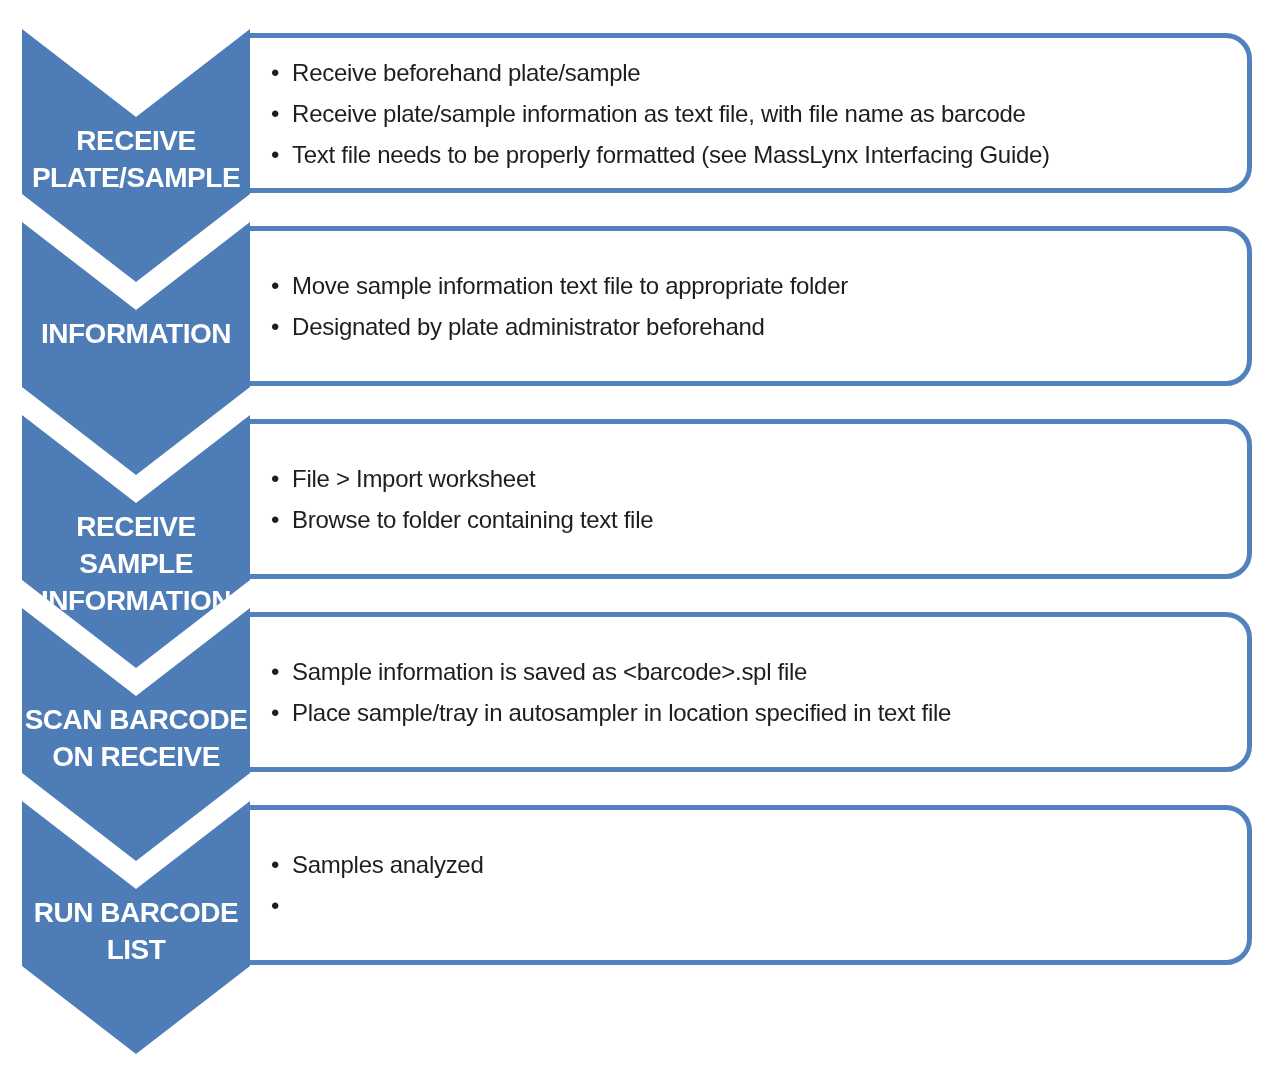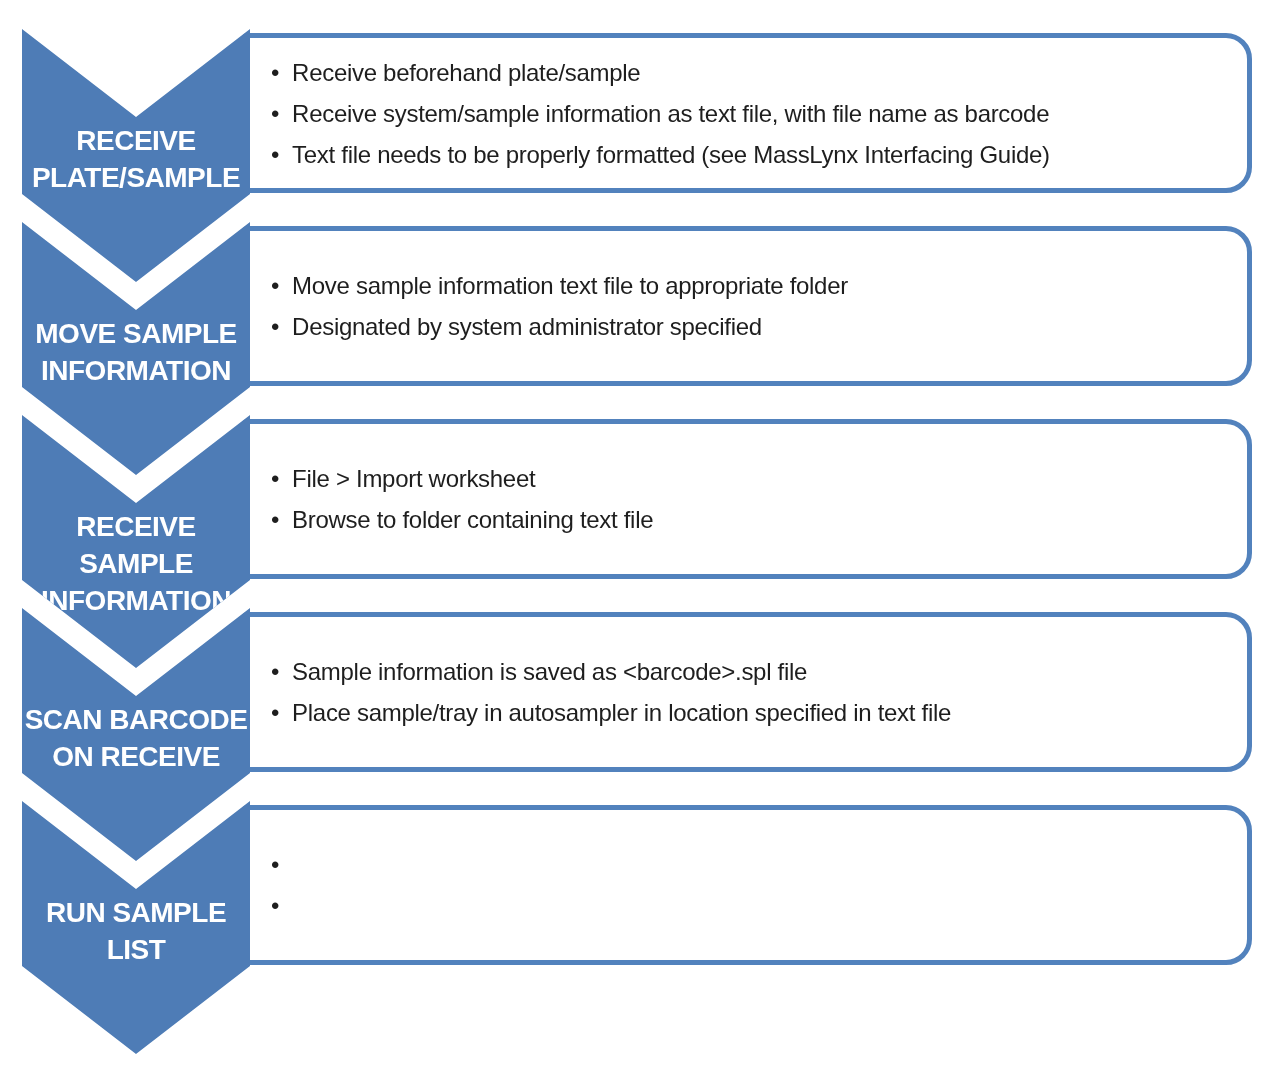--- a/index.html
+++ b/index.html
@@ -83,21 +83,21 @@
 <div class="canvas">
 
   <section class="step" style="--i:0">
     <div class="box">
       <div class="bullet-row">
         <span class="bullet-dot">•</span>
         <span>Receive beforehand plate/sample</span>
       </div>
       <div class="bullet-row">
         <span class="bullet-dot">•</span>
-        <span>Receive system/sample information as text file, with file name as barcode</span>
+        <span>Receive plate/sample information as text file, with file name as barcode</span>
       </div>
       <div class="bullet-row">
         <span class="bullet-dot">•</span>
         <span>Text file needs to be properly formatted (see MassLynx Interfacing Guide)</span>
       </div>
     </div>
     <div class="chevron">
       <div class="chevron-label">
         <div>RECEIVE</div>
         <div>PLATE/SAMPLE</div>
@@ -106,26 +106,25 @@
   </section>
 
   <section class="step" style="--i:1">
     <div class="box">
       <div class="bullet-row">
         <span class="bullet-dot">•</span>
         <span>Move sample information text file to appropriate folder</span>
       </div>
       <div class="bullet-row">
         <span class="bullet-dot">•</span>
-        <span>Designated by system administrator specified</span>
+        <span>Designated by plate administrator beforehand</span>
       </div>
     </div>
     <div class="chevron">
       <div class="chevron-label">
-        <div>MOVE SAMPLE</div>
         <div>INFORMATION</div>
       </div>
     </div>
   </section>
 
   <section class="step" style="--i:2">
     <div class="box">
       <div class="bullet-row">
         <span class="bullet-dot">•</span>
         <span>File &gt; Import worksheet</span>
@@ -159,26 +158,27 @@
         <div>SCAN BARCODE</div>
         <div>ON RECEIVE</div>
       </div>
     </div>
   </section>
 
   <section class="step" style="--i:4">
     <div class="box">
       <div class="bullet-row">
         <span class="bullet-dot">•</span>
+        <span>Samples analyzed</span>
       </div>
       <div class="bullet-row">
         <span class="bullet-dot">•</span>
       </div>
     </div>
     <div class="chevron">
       <div class="chevron-label">
-        <div>RUN SAMPLE</div>
+        <div>RUN BARCODE</div>
         <div>LIST</div>
       </div>
     </div>
   </section>
 
 </div>
 
 </body></html>

